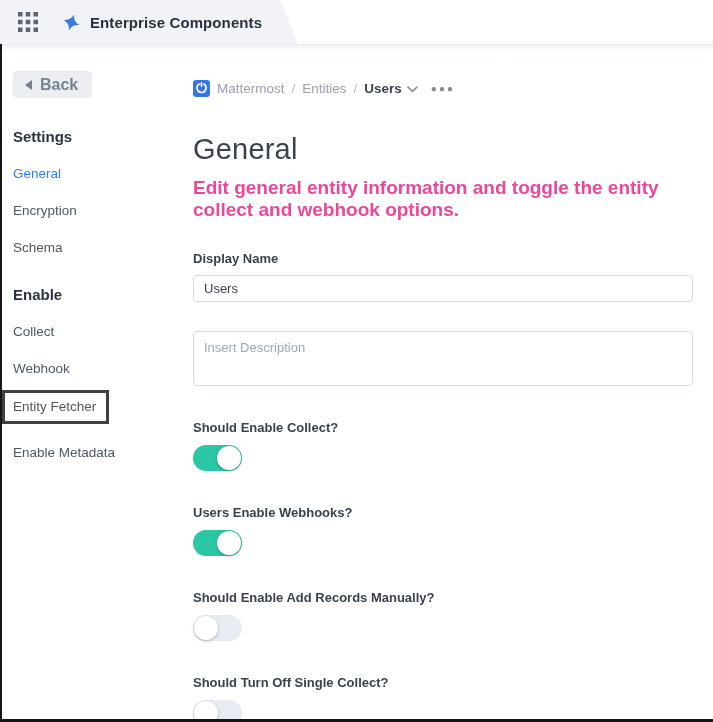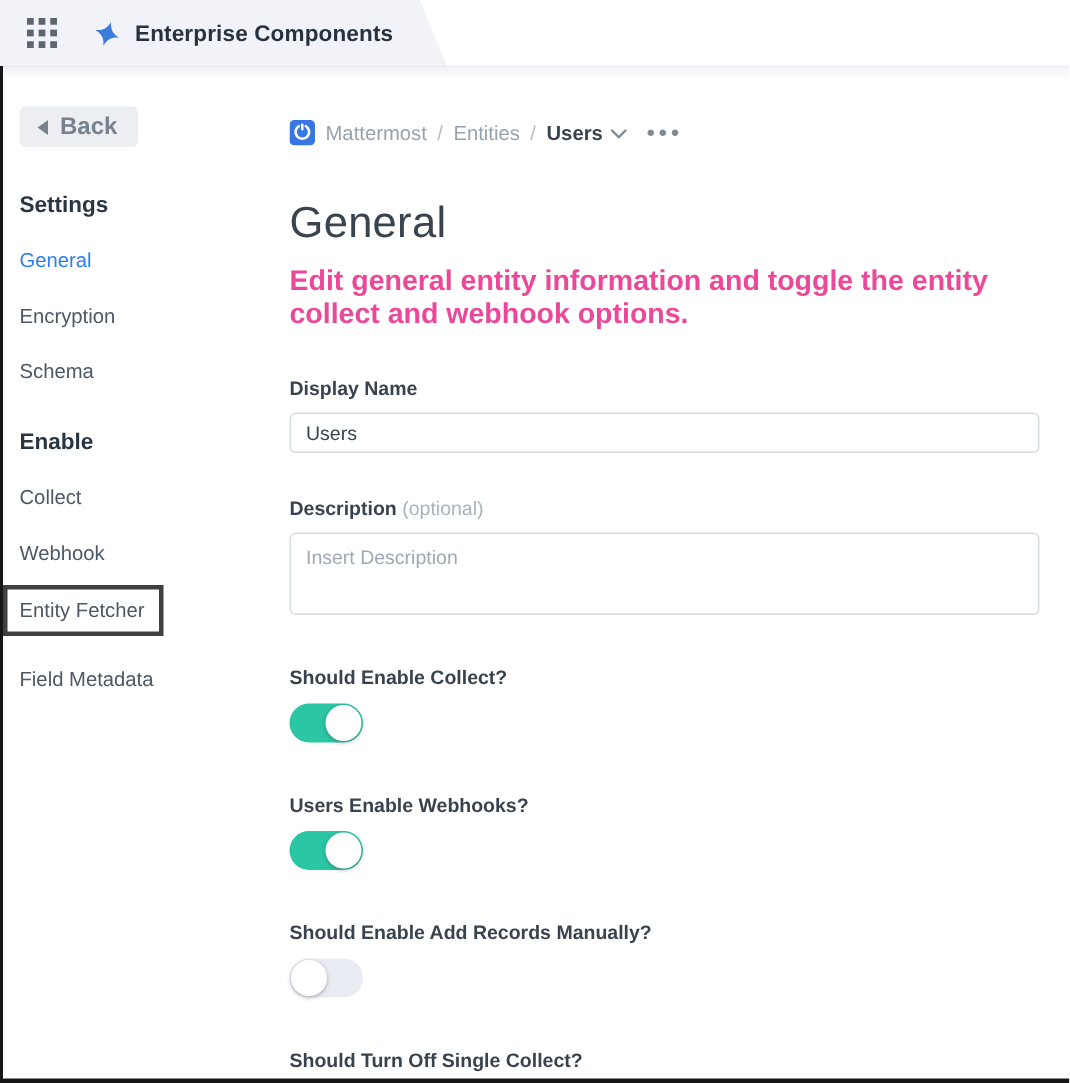--- a/index.html
+++ b/index.html
@@ -143,21 +143,21 @@
       <div class="side-item">Schema</div>
 
       <div class="side-heading">Enable</div>
       <div class="side-item">Collect</div>
       <div class="side-item">Webhook</div>
       <div class="hl-wrap">
         <div class="hl-box">
           <div class="side-item">Entity Fetcher</div>
         </div>
       </div>
-      <div class="side-item">Field Metadata</div>
+      <div class="side-item">Enable Metadata</div>
     </div>
 
     <div class="main">
       <div class="breadcrumb">
         <svg class="crumb-icon" viewBox="0 0 17 17">
           <rect width="17" height="17" rx="3.2" fill="#3876E3"></rect>
           <g fill="none" stroke="#fff" stroke-width="1.7" stroke-linecap="round">
             <path d="M10.9 4.05 A4.55 4.55 0 1 1 6.2 4.05"></path>
             <path d="M8.5 3.1 L8.5 6.1"></path>
           </g>
@@ -178,24 +178,20 @@
       <h1 class="page-title">General</h1>
       <div class="page-subtitle">Edit general entity information and toggle the entity collect and webhook options.</div>
 
       <div class="form">
         <div>
           <div class="field-label">Display Name</div>
           <input class="text-input" type="text" value="Users" style="">
         </div>
 
         <div class="field-block">
-          <div class="field-label">
-            <span>Description</span>
-            <span class="optional">(optional)</span>
-          </div>
           <textarea class="textarea" placeholder="Insert Description" style=""></textarea>
         </div>
 
         <div class="toggle-block">
           <div class="field-label">Should Enable Collect?</div>
           <div class="toggle on">
             <div class="knob"></div>
           </div>
         </div>
 

